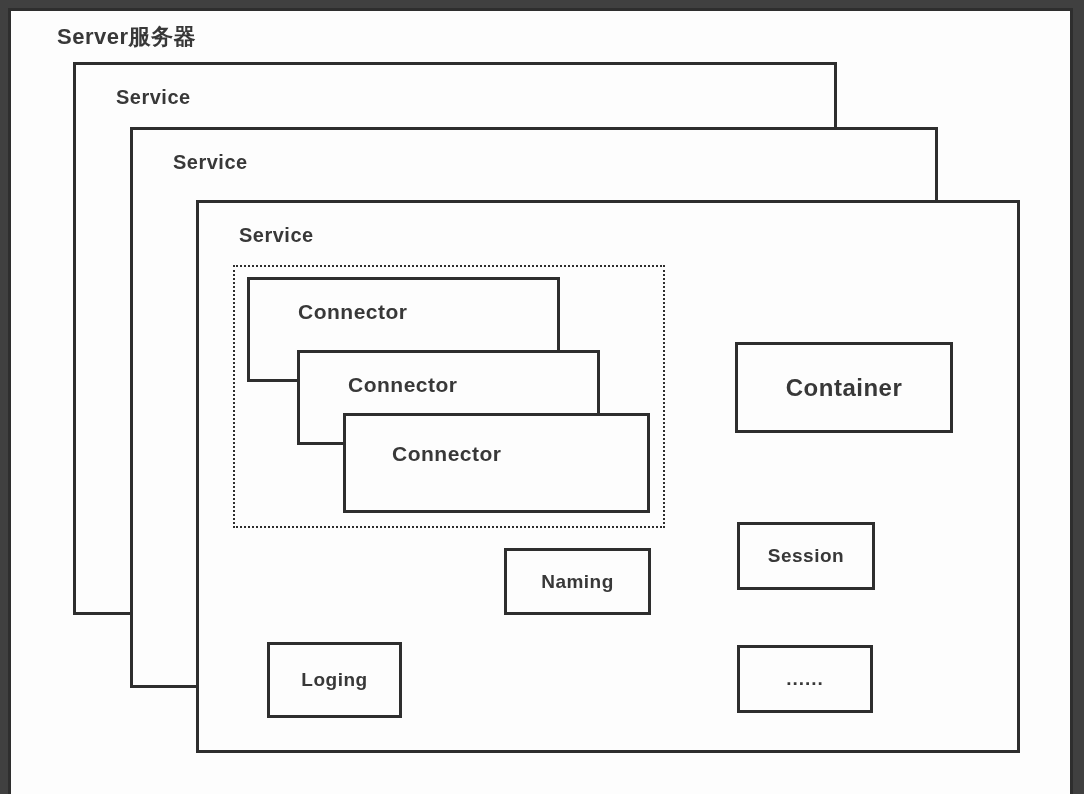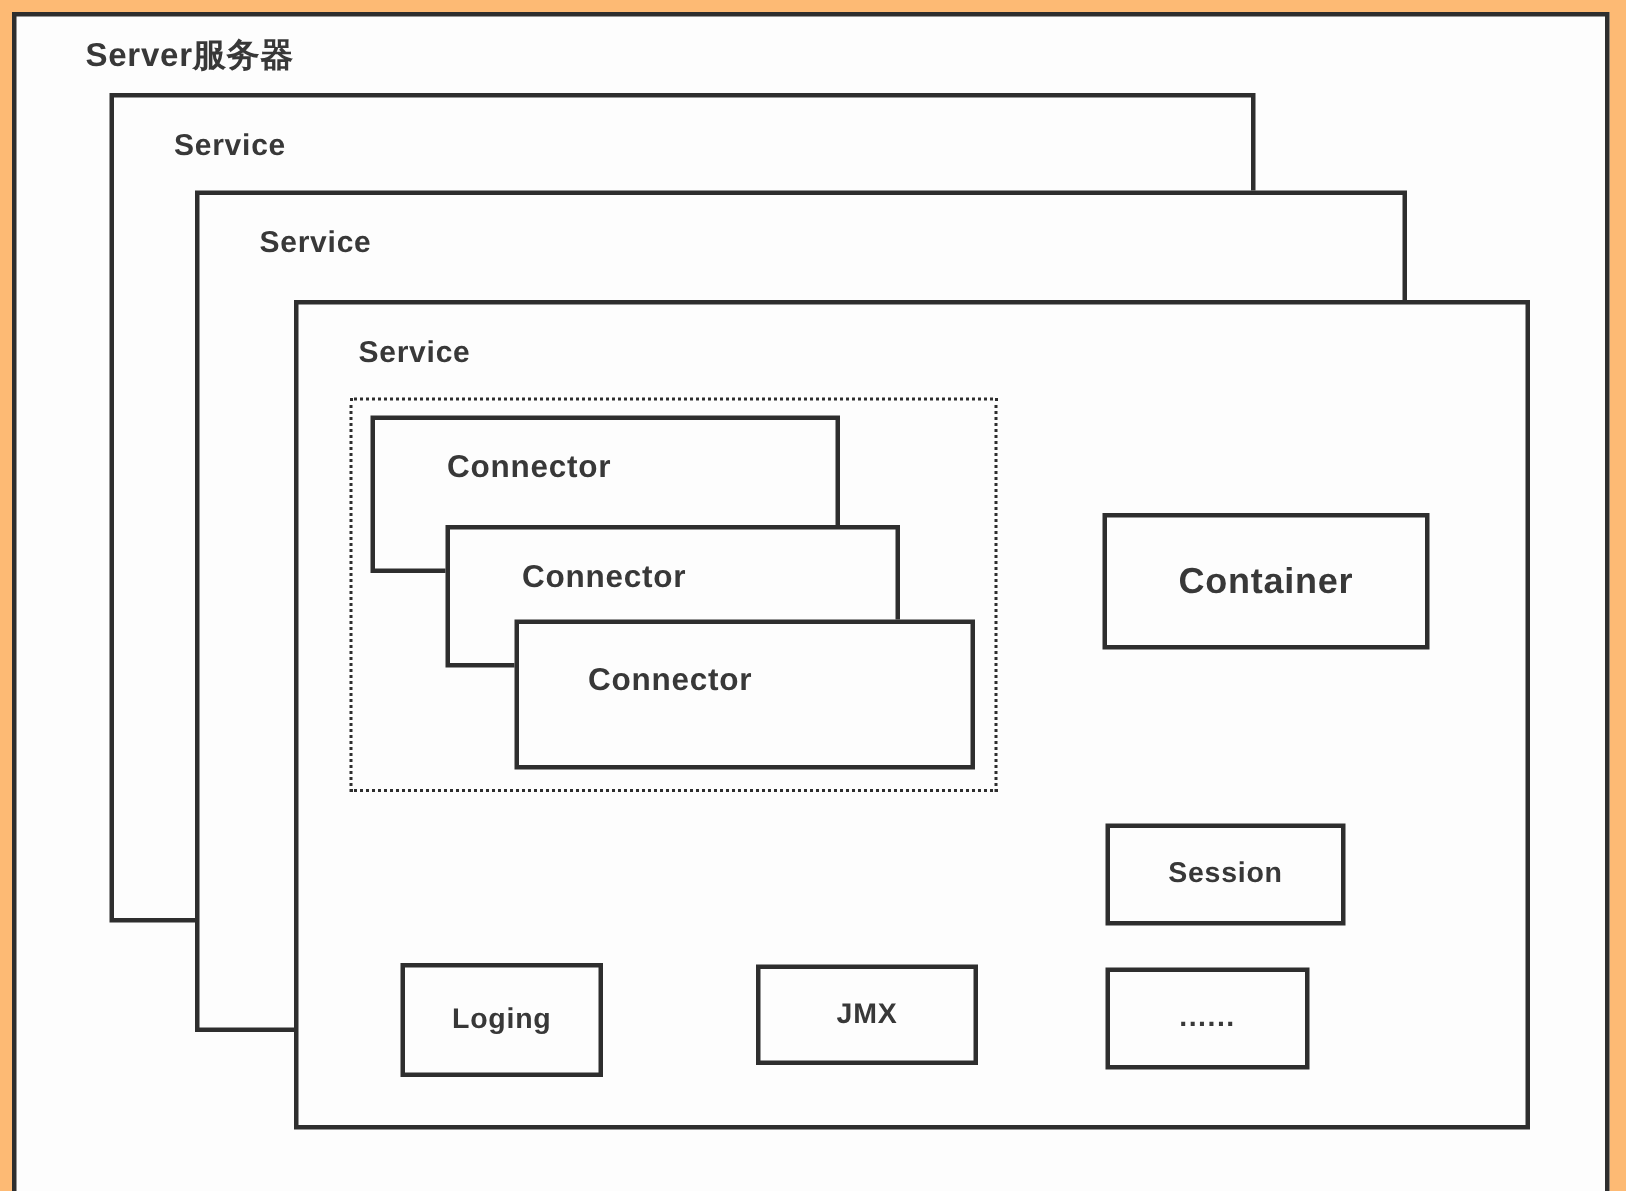--- a/index.html
+++ b/index.html
@@ -5,21 +5,21 @@
   html, body {
     margin: 0;
     padding: 0;
     background: #ffffff;
   }
   #canvas {
     position: relative;
     width: 1084px;
     height: 794px;
     overflow: hidden;
-    background: #fdba74;
+    background: #404040;
     font-family: "Liberation Sans", sans-serif;
     color: #383838;
   }
   .box {
     position: absolute;
     box-sizing: border-box;
     border: 3px solid #2e2e2e;
     background: #fdfdfd;
   }
   .label {
@@ -60,21 +60,21 @@
     display: flex;
     align-items: center;
     justify-content: center;
     font-weight: bold;
     letter-spacing: 0.5px;
   }
   .container-box { left: 735px; top: 342px; width: 218px; height: 91px; font-size: 24px; }
 
   .jasper-box  { left: 267px; top: 549px; width: 135px; height: 67px; font-size: 19px; }
   .naming-box  { left: 504px; top: 548px; width: 147px; height: 67px; font-size: 19px; }
-  .session-box { left: 737px; top: 549px; width: 160px; height: 68px; font-size: 19px; }
+  .session-box { left: 737px; top: 522px; width: 138px; height: 68px; font-size: 19px; }
   .loging-box  { left: 267px; top: 642px; width: 135px; height: 76px; font-size: 19px; }
   .jmx-box     { left: 504px; top: 643px; width: 148px; height: 67px; font-size: 19px; }
   .dots-box    { left: 737px; top: 645px; width: 136px; height: 68px; font-size: 19px; letter-spacing: 1px; }
 </style>
 </head>
 <body>
 
 <div id="canvas">
 
   <div class="box server-box">
@@ -98,19 +98,19 @@
   </div>
   <div class="box connector-2">
     <div class="label connector-label">Connector</div>
   </div>
   <div class="box connector-3">
     <div class="label connector-label">Connector</div>
   </div>
 
   <div class="box centered container-box">Container</div>
 
+  <div class="box centered naming-box">Naming</div>
   <div class="box centered session-box">Session</div>
 
   <div class="box centered loging-box">Loging</div>
-  <div class="box centered jmx-box">JMX</div>
   <div class="box centered dots-box">......</div>
 
 </div>
 
 </body></html>

